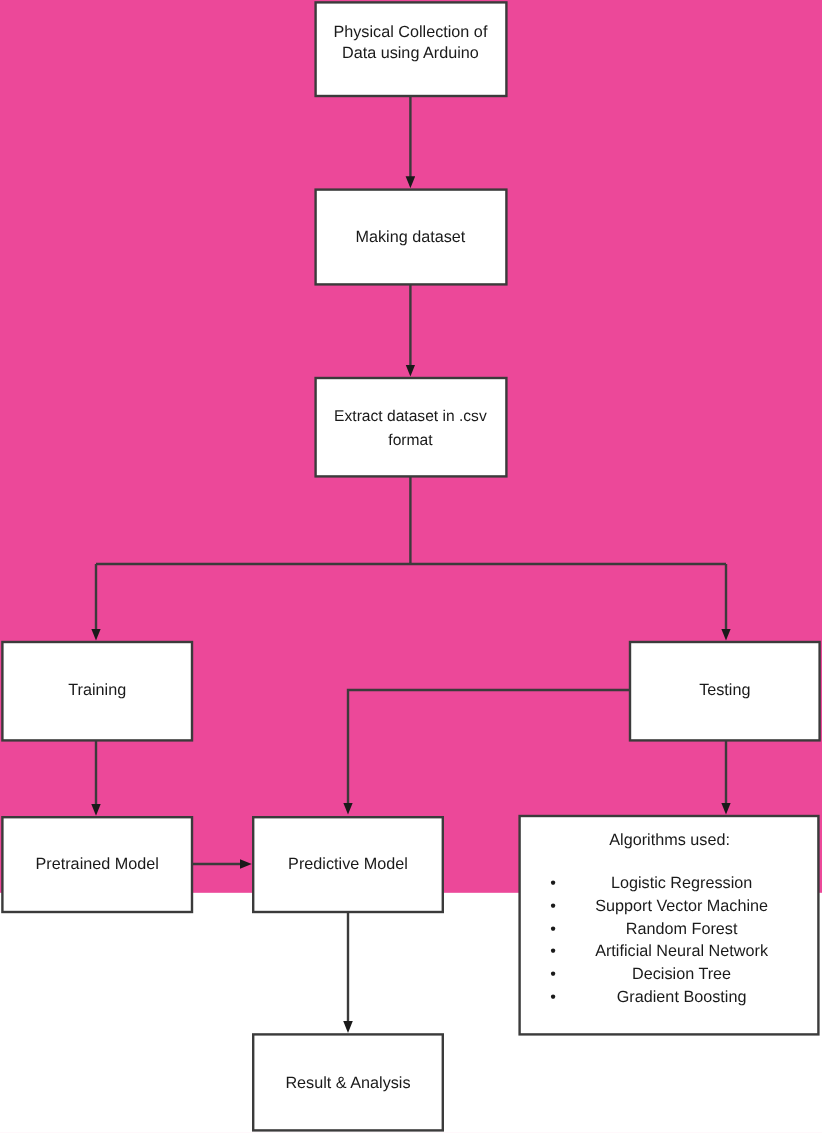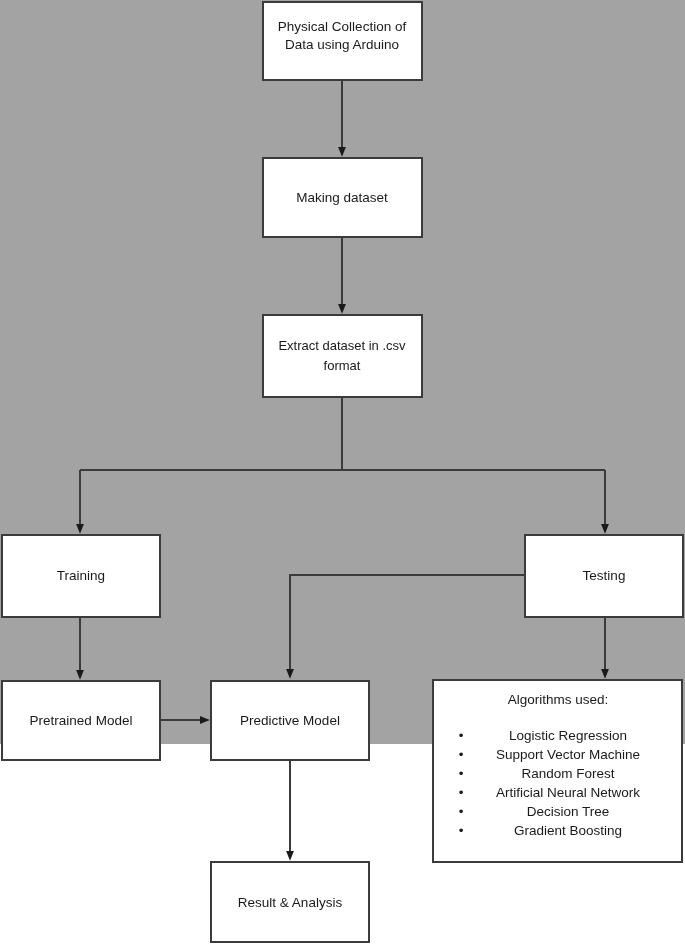--- a/index.html
+++ b/index.html
@@ -10,21 +10,21 @@
   body {
     width: 685px;
     height: 944px;
     font-family: "Liberation Sans", sans-serif;
     overflow: hidden;
   }
   #flowchart-root {
     position: relative;
     width: 685px;
     height: 744px;
-    background: #a3a3a3;
+    background: #ec4899;
   }
   svg.flow-canvas {
     position: absolute;
     top: 0;
     left: 0;
     width: 685px;
     height: 944px;
   }
   .node-rect {
     fill: #ffffff;

